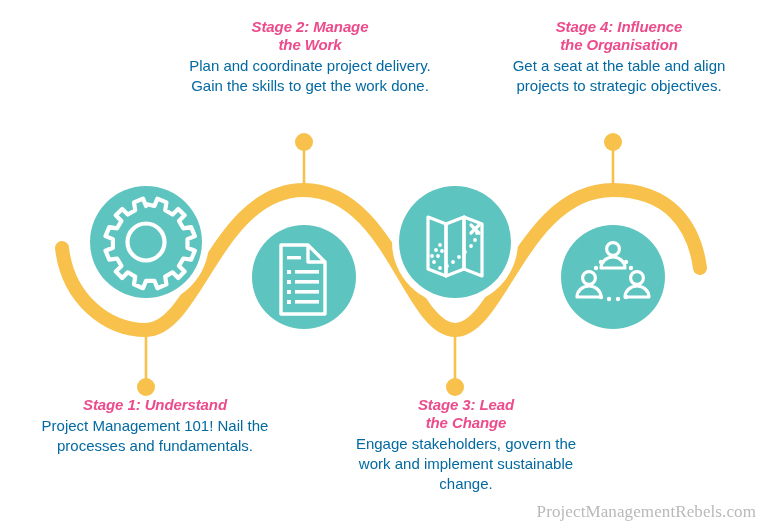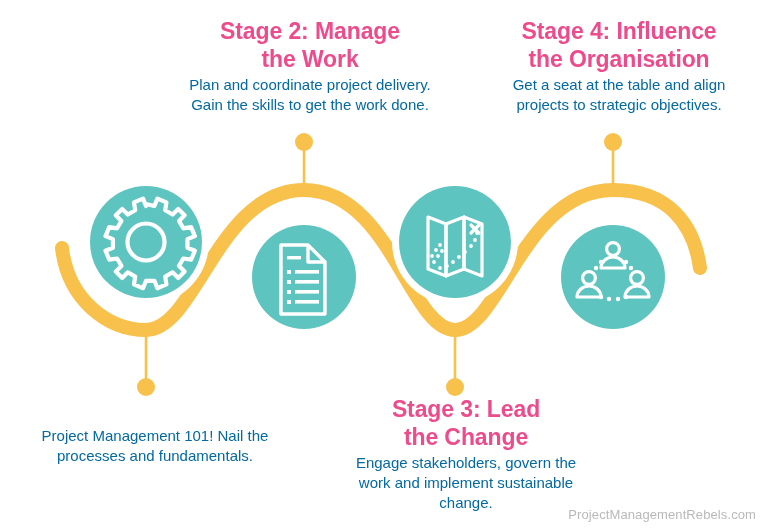--- a/index.html
+++ b/index.html
@@ -29,45 +29,47 @@
 
   
   .stage-text {
     position: absolute;
     text-align: center;
     line-height: 1.26;
   }
   .stage-title {
     color: #ec4b8c;
     font-weight: bold;
-    font-size: 23px;
+    font-size: 15px;
     letter-spacing: -0.1px;
     margin: 0 0 2px 0;
     line-height: 1.2;
+    font-style: italic;
   }
   .stage-desc {
     color: #0369a1;
     font-size: 15px;
     margin: 0;
     line-height: 1.33;
   }
 
   #text-stage-1 { left: 18px;  top: 396px; width: 274px; }
   #text-stage-2 { left: 178px; top: 18px;  width: 264px; }
   #text-stage-3 { left: 340px; top: 396px; width: 252px; }
   #text-stage-4 { left: 490px; top: 18px;  width: 258px; }
 
   #watermark {
     position: absolute;
     right: 12px;
     bottom: 7px;
     color: #b9b9b9;
-    font-size: 13px;
+    font-size: 17px;
     letter-spacing: 0.1px;
     white-space: nowrap;
+    font-family: Liberation Serif, serif;
   }
 </style>
 </head>
 <body>
 
 <div id="infographic">
 
   <svg id="wave-layer" viewBox="0 0 768 529">
 
     <path d="M 62 248
@@ -189,21 +191,21 @@
 
           <circle cx="637" cy="278" r="6.4"></circle>
           <path d="M625 297 a12 11 0 0 1 24 0 z"></path>
         </g>
       </g>
     </g>
   </svg>
 
   <div class="stage-text" id="text-stage-1">
     <div class="stage-title">
-      <br>
+      <span>Stage 1: Understand</span><br>
     </div>
     <p class="stage-desc">Project Management 101! Nail the processes and fundamentals.</p>
   </div>
 
   <div class="stage-text" id="text-stage-2">
     <div class="stage-title">
       <span>Stage 2: Manage</span><br>
       <span>the Work</span>
     </div>
     <p class="stage-desc">Plan and coordinate project delivery. Gain the skills to get the work done.</p>

